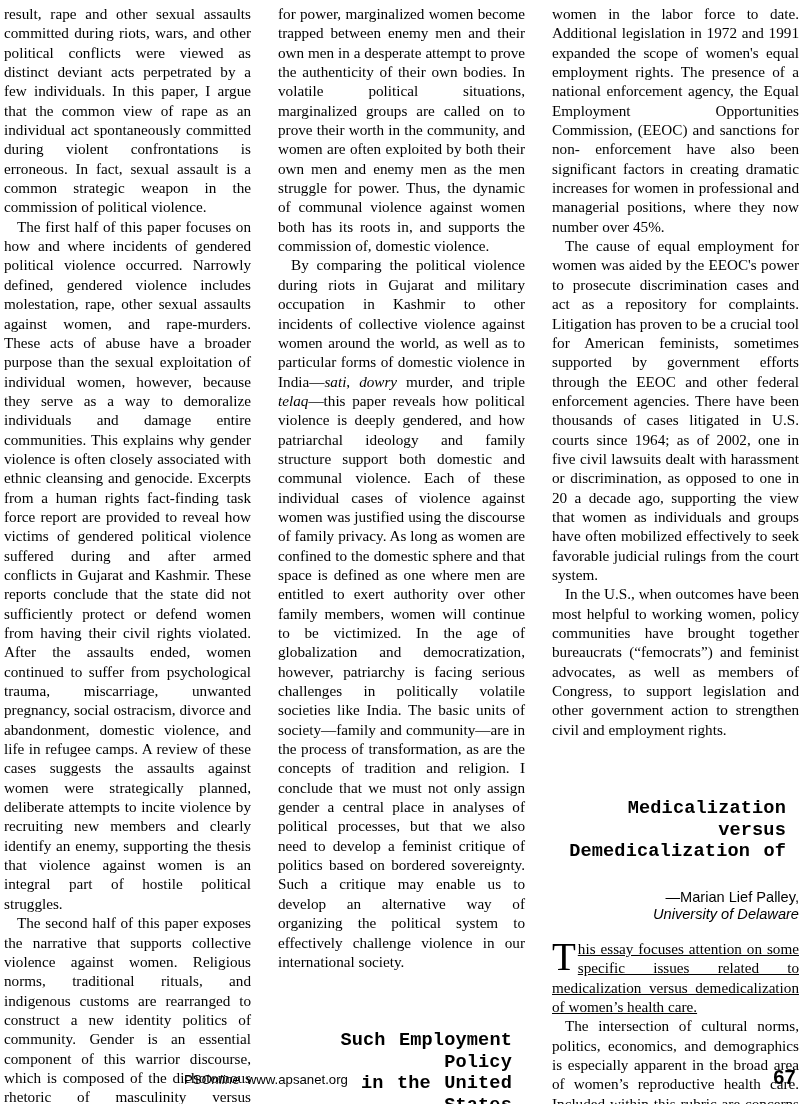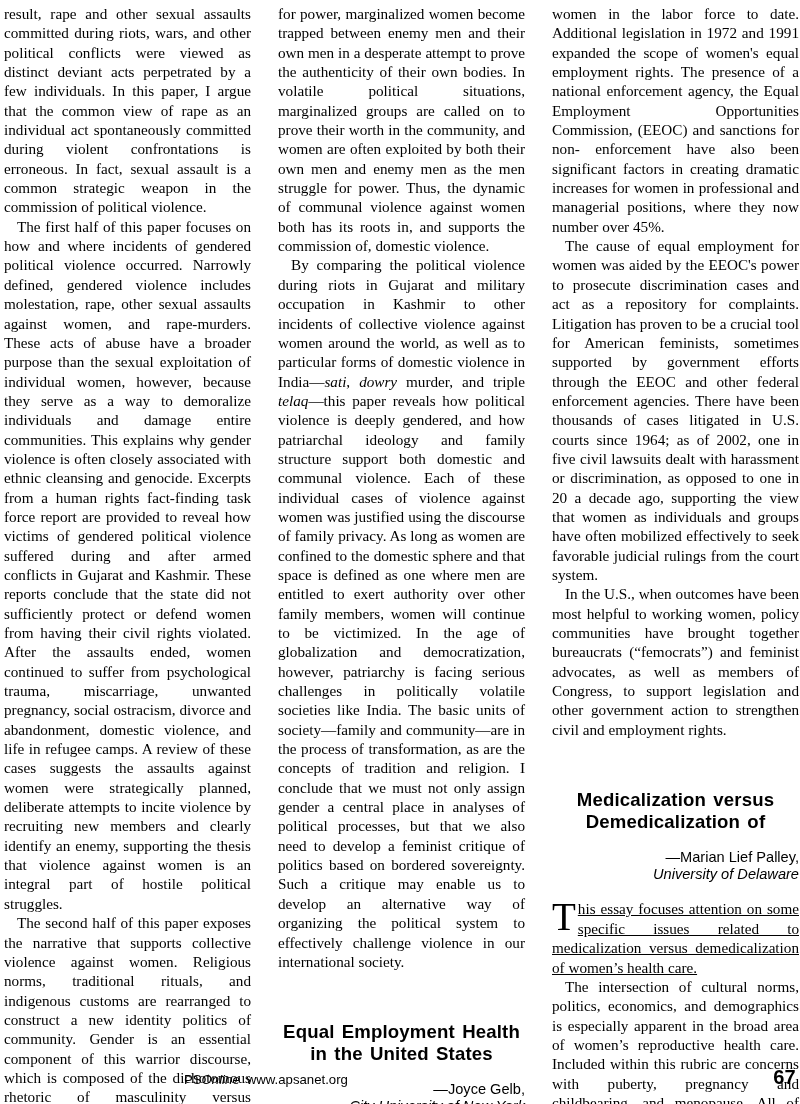--- a/index.html
+++ b/index.html
@@ -53,27 +53,27 @@
   p.body.indent {
     text-indent: 13px;
   }
 
   p.body + p.body {
     margin-top: 0;
   }
 
   
   .art-head {
-    font-family: Liberation Sans, sans-serif;
+    font-family: Liberation Mono, monospace;
     font-weight: bold;
     font-size: 18.6px;
     line-height: 21.5px;
     letter-spacing: 0.15px;
-    margin: 4px;
-    text-align: center;
+    margin: 13px;
+    text-align: right;
     word-spacing: 2px;
   }
 
   .byline {
     font-family: "Liberation Sans", "DejaVu Sans", sans-serif;
     font-size: 14.6px;
     line-height: 17.2px;
     text-align: right;
     margin: 0;
   }
@@ -143,21 +143,21 @@
       <p class="body indent">The first half of this paper focuses on how and where incidents of gendered political violence occurred. Narrowly defined, gendered violence includes molestation, rape, other sexual assaults against women, and rape-murders. These acts of abuse have a broader purpose than the sexual exploitation of individual women, however, because they serve as a way to demoralize individuals and damage entire communities. This explains why gender violence is often closely associated with ethnic cleansing and genocide. Excerpts from a human rights fact-finding task force report are provided to reveal how victims of gendered political violence suffered during and after armed conflicts in Gujarat and Kashmir. These reports conclude that the state did not sufficiently protect or defend women from having their civil rights violated. After the assaults ended, women continued to suffer from psychological trauma, miscarriage, unwanted pregnancy, social ostracism, divorce and abandonment, domestic violence, and life in refugee camps. A review of these cases suggests the assaults against women were strategically planned, deliberate attempts to incite violence by recruiting new members and clearly identify an enemy, supporting the thesis that violence against women is an integral part of hostile political struggles.</p>
       <p class="body indent">The second half of this paper exposes the narrative that supports collective violence against women. Religious norms, traditional rituals, and indigenous customs are rearranged to construct a new identity politics of community. Gender is an essential component of this warrior discourse, which is composed of the dichotomous rhetoric of masculinity versus femininity as well as the deeply gendered rhetoric of family. Through this discourse, dominant men make women signifiers of the family and community, and chastity comes to symbolize the group's honor. In the context of this ideology, raping women is a highly effective way to denigrate the enemy group's honor. Transformed into objects by men's struggle</p>
     </div>
 
     <div class="col">
       <p class="body">for power, marginalized women become trapped between enemy men and their own men in a desperate attempt to prove the authenticity of their own bodies. In volatile political situations, marginalized groups are called on to prove their worth in the community, and women are often exploited by both their own men and enemy men as the men struggle for power. Thus, the dynamic of communal violence against women both has its roots in, and supports the commission of, domestic violence.</p>
       <p class="body indent"><span>By comparing the political violence during riots in Gujarat and military occupation in Kashmir to other incidents of collective violence against women around the world, as well as to particular forms of domestic violence in India—</span><i>sati</i><span>, </span><i>dowry</i><span> murder, and triple </span><i>telaq</i><span>—this paper reveals how political violence is deeply gendered, and how patriarchal ideology and family structure support both domestic and communal violence. Each of these individual cases of violence against women was justified using the discourse of family privacy. As long as women are confined to the domestic sphere and that space is defined as one where men are entitled to exert authority over other family members, women will continue to be victimized. In the age of globalization and democratization, however, patriarchy is facing serious challenges in politically volatile societies like India. The basic units of society—family and community—are in the process of transformation, as are the concepts of tradition and religion. I conclude that we must not only assign gender a central place in analyses of political processes, but that we also need to develop a feminist critique of politics based on bordered sovereignty. Such a critique may enable us to develop an alternative way of organizing the political system to effectively challenge violence in our international society.</span></p>
 
       <div class="spacer-lg"></div>
 
-      <h2 class="art-head"><span>Equal Employment Health</span><br><span>in the United States</span></h2>
+      <h2 class="art-head"><span>Such Employment Policy</span><br><span>in the United States</span></h2>
 
       <div class="spacer-head"></div>
 
       <p class="byline"><span class="author">—Joyce Gelb,</span><span class="affil">City University of New York</span></p>
 
     </div>
 
     <div class="col">
       <p class="body">women in the labor force to date. Additional legislation in 1972 and 1991 expanded the scope of women's equal employment rights. The presence of a national enforcement agency, the Equal Employment Opportunities Commission, (EEOC) and sanctions for non- enforcement have also been significant factors in creating dramatic increases for women in professional and managerial positions, where they now number over 45%.</p>
       <p class="body indent">The cause of equal employment for women was aided by the EEOC's power to prosecute discrimination cases and act as a repository for complaints. Litigation has proven to be a crucial tool for American feminists, sometimes supported by government efforts through the EEOC and other federal enforcement agencies. There have been thousands of cases litigated in U.S. courts since 1964; as of 2002, one in five civil lawsuits dealt with harassment or discrimination, as opposed to one in 20 a decade ago, supporting the view that women as individuals and groups have often mobilized effectively to seek favorable judicial rulings from the court system.</p>

